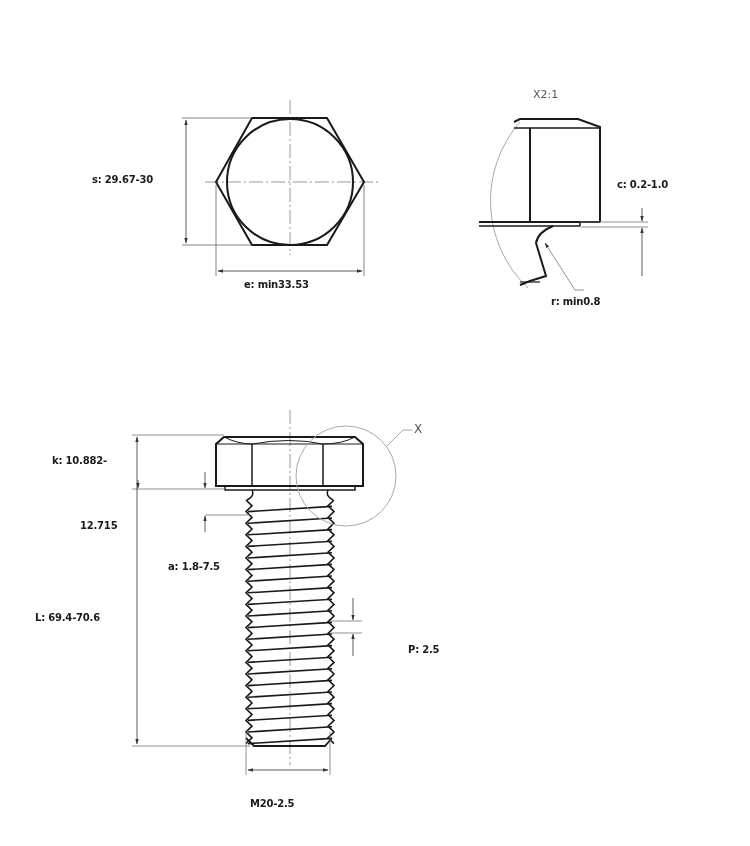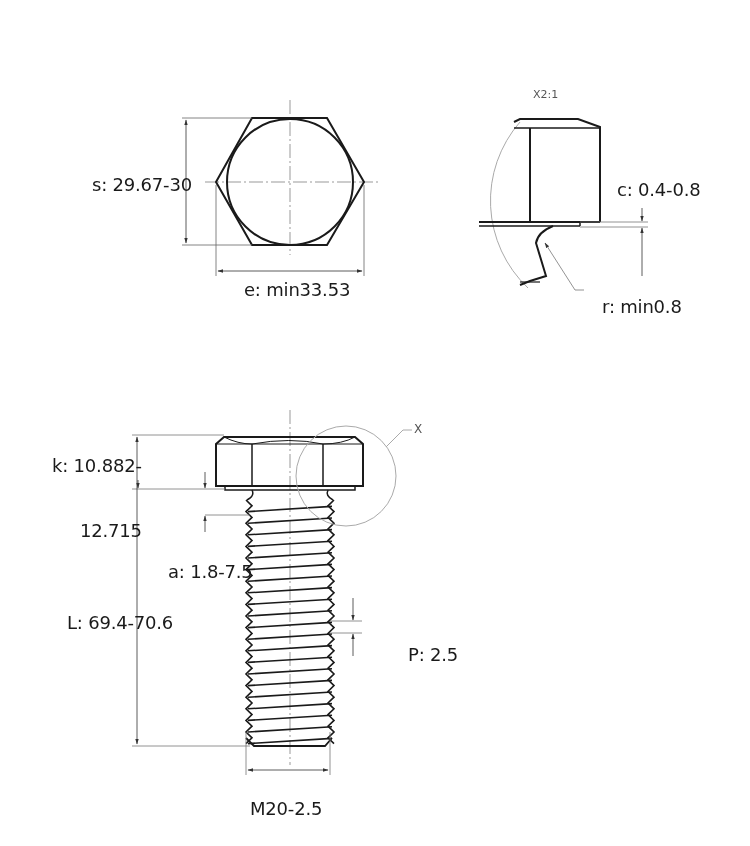--- a/index.html
+++ b/index.html
@@ -1,19 +1,19 @@
 <!DOCTYPE html>
 <html><head>
 <meta charset="utf-8">
 <style>
   html, body { margin: 0; padding: 0; background: #ffffff; }
   body { width: 750px; height: 846px; position: relative; overflow: hidden;
          font-family: "DejaVu Sans", "Liberation Sans", sans-serif; }
   #drawing { position: absolute; left: 0; top: 0; width: 750px; height: 846px; }
-  .lbl { position: absolute; font-weight: normal; font-size: 18px; color: #1a1a1a; white-space: nowrap; letter-spacing: -0.2px; }
+  .lbl { position: absolute; font-weight: bold; font-size: 10px; color: #1a1a1a; white-space: nowrap; letter-spacing: -0.2px; }
   .lbl-light { position: absolute; font-size: 11px; color: #555; white-space: nowrap; }
 </style>
 </head>
 <body>
 
 <svg id="drawing" viewBox="0 0 750 846" xmlns="http://www.w3.org/2000/svg">
   <defs>
     <marker id="arr" viewBox="0 0 10 10" refX="9" refY="5" markerWidth="7" markerHeight="7" orient="auto-start-reverse">
       <path d="M0,2 L10,5 L0,8 z" fill="#333"></path>
     </marker>
@@ -125,22 +125,22 @@
     <line x1="246" y1="732" x2="246" y2="775" stroke="#777" stroke-width="0.8"></line>
     <line x1="330" y1="732" x2="330" y2="775" stroke="#777" stroke-width="0.8"></line>
     <line x1="248" y1="770" x2="328" y2="770" stroke="#333" stroke-width="0.8" marker-start="url(#arr)" marker-end="url(#arr)"></line>
   </g>
 </svg>
 
 <div class="lbl" style="left:92px; top:174px;">s: 29.67-30</div>
 <div class="lbl" style="left:244px; top:279px;text-align:right;">e: min33.53</div>
 
 <div class="lbl-light" style="left:533px; top:88px;">X2:1</div>
-<div class="lbl" style="left:617px; top:179px;">c: 0.4-0.8</div>
-<div class="lbl" style="left:602px; top:296px;">r: min0.8</div>
+<div class="lbl" style="left:617px; top:179px;">c: 0.2-1.0</div>
+<div class="lbl" style="left:551px; top:296px;">r: min0.8</div>
 
 <div class="lbl-light" style="left:414px; top:422px; font-size:12px;">X</div>
 <div class="lbl" style="left:52px; top:455px;">k: 10.882-</div>
 <div class="lbl" style="left:80px; top:477px;margin-top:43px;">12.715</div>
 <div class="lbl" style="left:168px; top:561px;">a: 1.8-7.5</div>
-<div class="lbl" style="left:35px; top:612px;margin-left:32px;">L:  69.4-70.6</div>
+<div class="lbl" style="left:35px; top:612px;">L:  69.4-70.6</div>
 <div class="lbl" style="left:364px; top:644px;margin-left:44px;">P: 2.5</div>
 <div class="lbl" style="left:250px; top:798px;">M20-2.5</div>
 
 </body></html>

